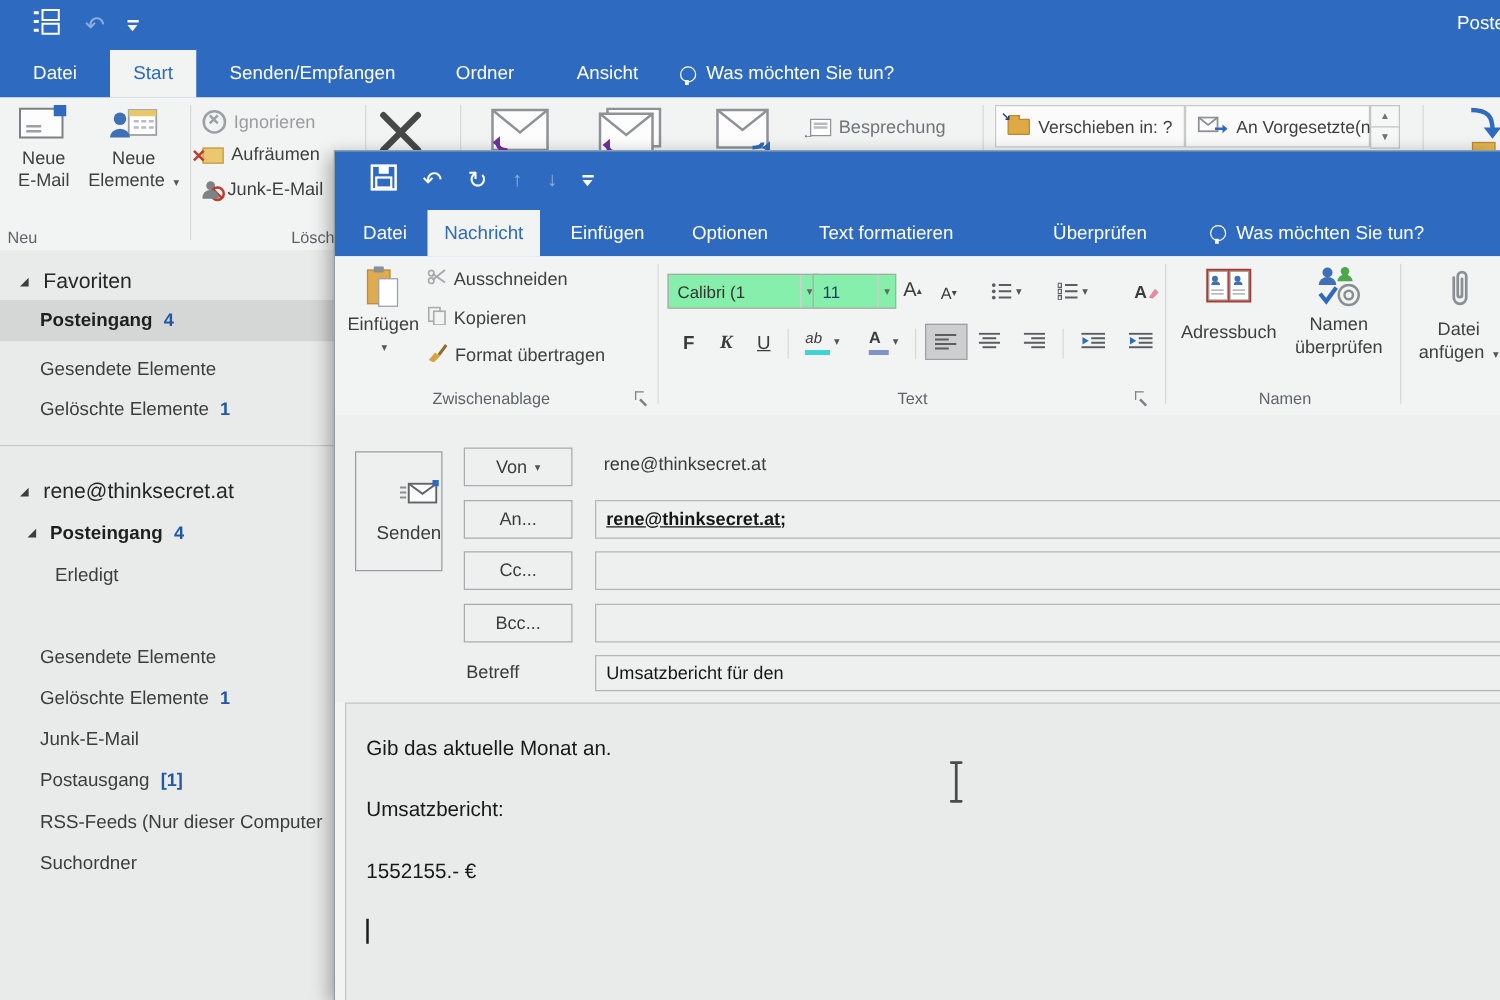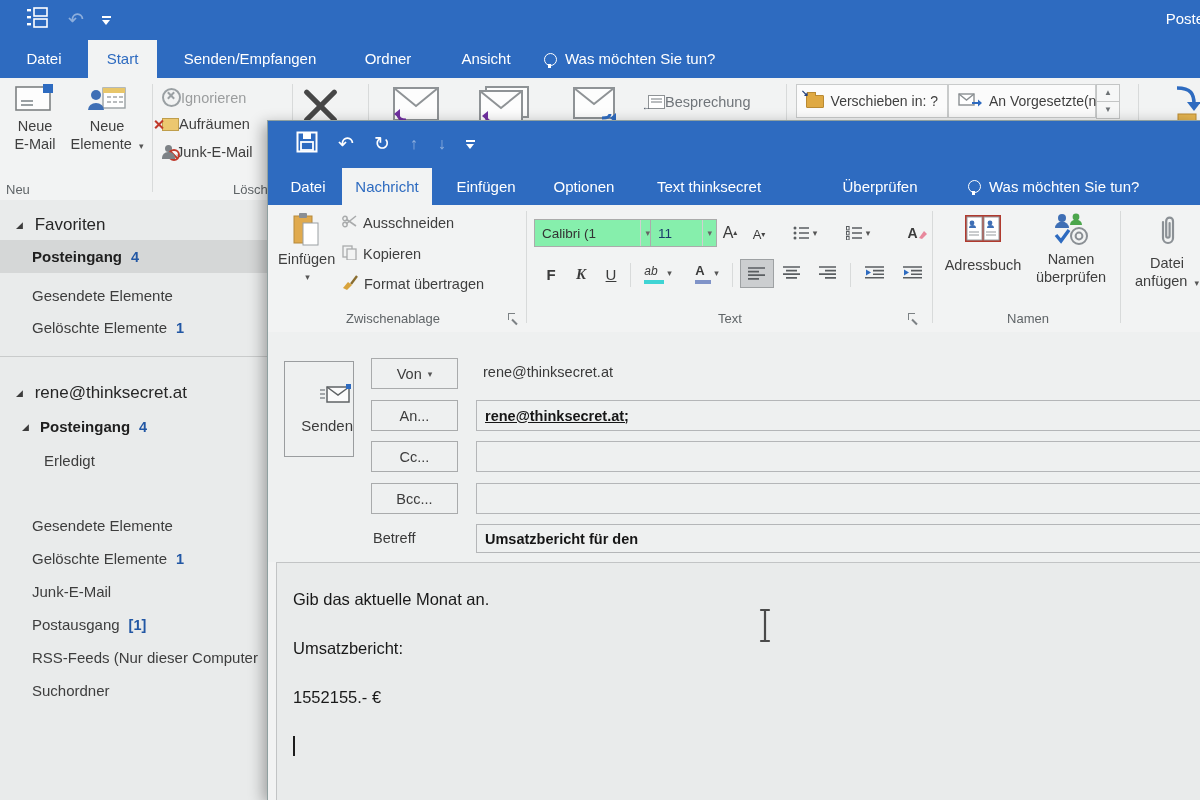--- a/index.html
+++ b/index.html
@@ -22,21 +22,21 @@
   .mtab.active{background:#f2f3f3;color:#2e6bc0;}
   .tellme{display:flex;align-items:center;gap:8px;color:#fff;font-size:15px;}
   .bulb{display:inline-block;width:11px;height:11px;border:1.6px solid #fff;border-radius:50%;position:relative;}
   .bulb::after{content:"";position:absolute;left:3px;top:10px;width:3px;height:4px;background:#fff;}
   
   .mw-ribbon{left:0;top:78px;width:1200px;height:122px;background:#f2f3f3;border-bottom:1px solid #cfd1d1;overflow:hidden;z-index:1;}
   .bigbtn{position:absolute;text-align:center;font-size:14.5px;color:#3f3f3f;}
   .bigbtn .lbl{line-height:18px;}
   .grp-label{position:absolute;font-size:13px;color:#5f6467;}
   .vsep{position:absolute;width:1px;background:#d8dada;}
-  .smallrow{position:absolute;display:flex;align-items:center;font-size:14.5px;color:#3f3f3f;white-space:nowrap;}
+  .smallrow{position:absolute;display:flex;align-items:center;gap:6px;font-size:14.5px;color:#3f3f3f;white-space:nowrap;}
   .dis{color:#9b9d9e;}
   .gallery-cell{position:absolute;top:6px;height:32px;background:#fbfbfb;border:1px solid #c9cbcb;
       display:flex;align-items:center;gap:7px;padding:0 9px;font-size:14px;color:#3f3f3f;white-space:nowrap;}
   .xicon{position:absolute;width:36px;height:36px;}
   .xicon i{position:absolute;left:16px;top:0;width:5px;height:44px;background:#474747;border-radius:2px;}
   .xicon i:first-child{transform:rotate(45deg);}
   .xicon i:last-child{transform:rotate(-45deg);}
   .circle-x{display:inline-block;width:15px;height:15px;border:2px solid #9aa0a3;border-radius:50%;position:relative;}
   .circle-x::before,.circle-x::after{content:"";position:absolute;left:5.5px;top:1px;width:2px;height:9px;background:#9aa0a3;}
   .circle-x::before{transform:rotate(45deg);}
@@ -318,21 +318,21 @@
             <i class="tri"></i>
           </span>
       </div>
     </div>
 
     <div class="c-tabs">
       <span class="ctab" style="left:14px;width:52px;">Datei</span>
       <span class="ctab active" style="left:74px;width:90px;">Nachricht</span>
       <span class="ctab" style="left:180px;width:76px;">Einfügen</span>
       <span class="ctab" style="left:276px;width:80px;">Optionen</span>
-      <span class="ctab" style="left:376px;width:130px;">Text thinksecret</span>
+      <span class="ctab" style="left:376px;width:130px;">Text formatieren</span>
       <span class="ctab" style="left:562px;width:100px;">Überprüfen</span>
       <span class="ctab" style="left:700px;">
         <span class="tellme" style="height:37px;">
           <span class="bulb"></span>
           <span>Was möchten Sie tun?</span>
         </span>
       </span>
     </div>
 
     <div class="cribbon">
@@ -553,21 +553,21 @@
         </div>
       <div class="ffield" style="top:109px;"></div>
 
       <div class="fieldbtn" style="left:103px;top:151px;">
           <span>Bcc...</span>
         </div>
       <div class="ffield" style="top:151px;"></div>
 
       <div class="abs" style="left:105px;top:198px;font-size:14.5px;color:#3a3a3a;">Betreff</div>
       <div class="ffield" style="top:192px;height:27px;">
-        <span style="font-weight:bold;">Umsatzbericht für den</span>
+        <span style="font-weight:normal;">Umsatzbericht für den</span>
       </div>
     </div>
 
     <div class="cbody">
       <div class="ln">Gib das aktuelle Monat an.</div>
       <div class="ln"></div>
       <div class="ln">Umsatzbericht:</div>
       <div class="ln"></div>
       <div class="ln">1552155.- €</div>
       <div class="ln"></div>

